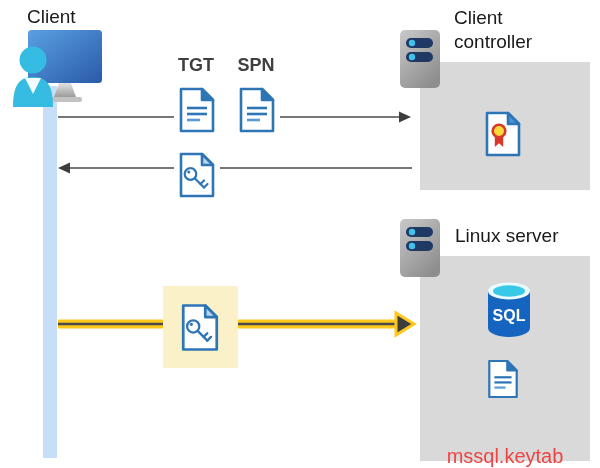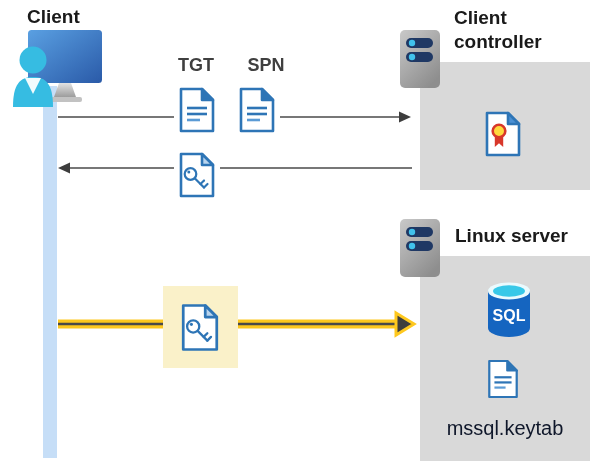--- a/index.html
+++ b/index.html
@@ -1,22 +1,22 @@
 <!DOCTYPE html>
 <html><head>
 <meta charset="utf-8">
 <style>
   html,body{margin:0;padding:0;background:#fff;}
   .canvas{position:relative;width:600px;height:468px;background:#ffffff;
           font-family:"Liberation Sans",sans-serif;overflow:hidden;}
   .abs{position:absolute;}
   .panel{background:#d9d9d9;}
-  .title{font-weight:bold;font-size:19px;line-height:24px;color:#1a1a1a;}
+  .title{font-weight:normal;font-size:19px;line-height:24px;color:#1a1a1a;}
   .small-label{font-size:18px;color:#3f3f3f;text-align:center;font-weight:bold;}
-  .keytab-label{font-size:20px;color:#0f172a;text-align:center;}
+  .keytab-label{font-size:20px;color:#ef4444;text-align:center;margin-top:28px;}
   svg{display:block;}
 </style>
 </head>
 <body>
 
 <div class="canvas">
 
   <svg class="abs" width="0" height="0" style="left:0;top:0" aria-hidden="true">
     <defs>
       <linearGradient id="gScreen" x1="0" y1="0" x2="1" y2="1">
@@ -151,17 +151,17 @@
   </svg>
 
   <div class="abs title" style="left:27px;top:5px;">Client</div>
 
   <div class="abs title" style="left:454px;top:6px;width:128px;">Client controller</div>
 
   <div class="abs title" style="left:455px;top:224px;text-align:center;">Linux server</div>
 
   <div class="abs small-label" style="left:174px;top:55px;width:44px;">TGT</div>
 
-  <div class="abs small-label" style="left:241px;top:55px;width:50px;">SPN</div>
+  <div class="abs small-label" style="left:231px;top:55px;width:50px;">SPN</div>
 
   <div class="abs keytab-label" style="left:420px;top:417px;width:170px;">mssql.keytab</div>
 
 </div>
 
 </body></html>

